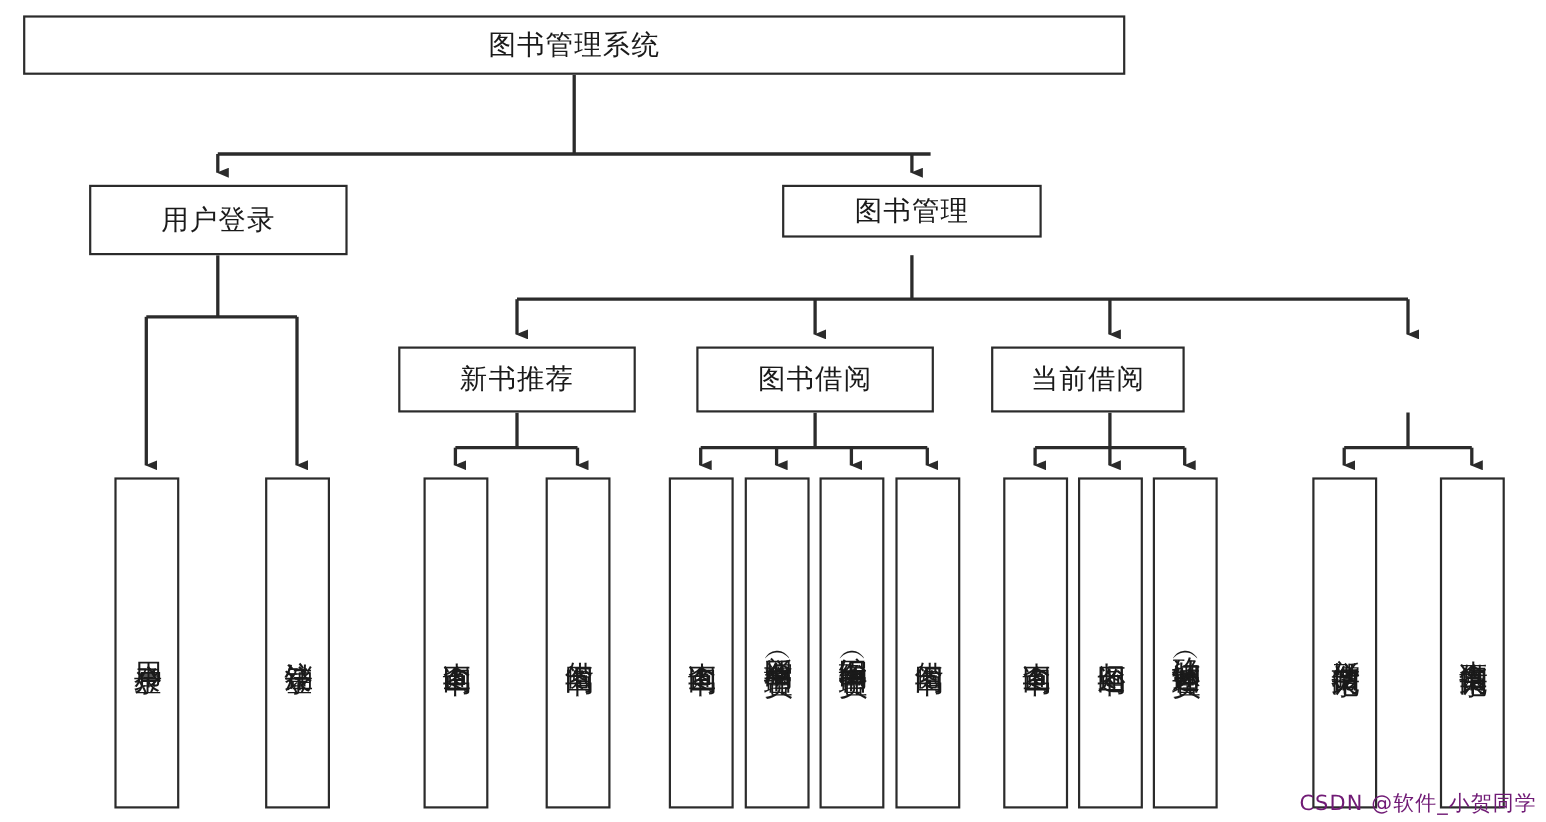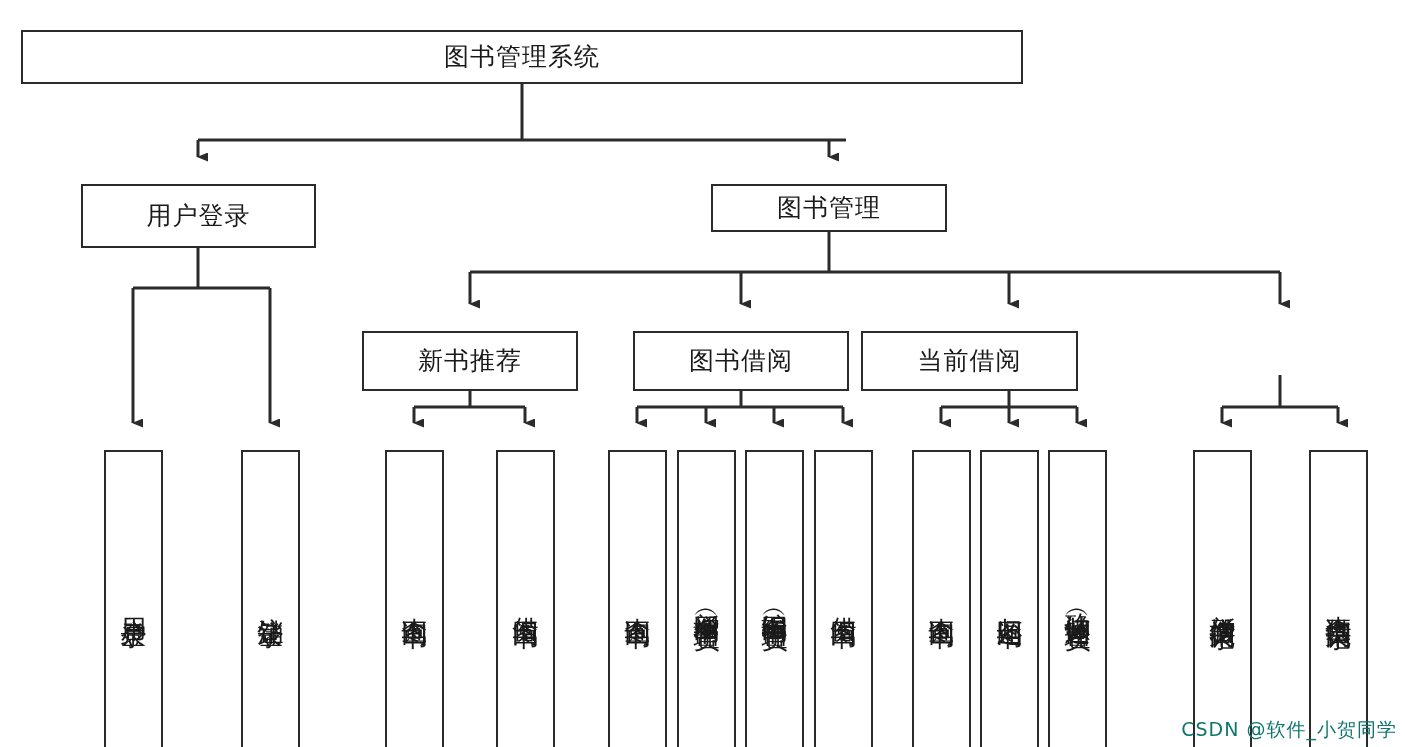--- a/index.html
+++ b/index.html
@@ -29,21 +29,20 @@
   }
   .node {
     position: absolute;
     box-sizing: border-box;
     background: #ffffff;
     border: 2px solid #2b2b2b;
     display: flex;
     align-items: center;
     justify-content: center;
     color: #1a1a1a;
-    margin-top: 16px;
   }
   .node.horiz {
     font-size: 25px;
     letter-spacing: 1px;
     line-height: 1.1;
   }
   .node.vert {
     writing-mode: vertical-rl;
     text-orientation: upright;
     font-size: 26px;
@@ -57,21 +56,21 @@
     writing-mode: vertical-rl;
     text-orientation: upright;
     white-space: normal;
     text-align: center;
   }
   .watermark {
     position: absolute;
     right: 8px;
     bottom: 4px;
     font-size: 19px;
-    color: #0f766e;
+    color: #701a75;
     letter-spacing: 1px;
     white-space: nowrap;
     user-select: none;
   }
 </style>
 </head>
 <body>
 
 <div id="diagram-root">
 
@@ -135,21 +134,21 @@
   <div class="node horiz" style="left:711px; top:168px; width:236px; height:48px;">
     <span>图书管理</span>
   </div>
 
   <div class="node horiz" style="left:362px; top:315px; width:216px; height:60px;">
     <span>新书推荐</span>
   </div>
   <div class="node horiz" style="left:633px; top:315px; width:216px; height:60px;">
     <span>图书借阅</span>
   </div>
-  <div class="node horiz" style="left:861px; top:315px; width:217px; height:60px;">
+  <div class="node horiz" style="left:901px; top:315px; width:176px; height:60px;">
     <span>当前借阅</span>
   </div>
 
   <div class="node vert" style="left:104px; top:434px; width:59px; height:301px;">
     <span class="vlabel">用户登录</span>
   </div>
   <div class="node vert" style="left:241px; top:434px; width:59px; height:301px;">
     <span class="vlabel">注销登录</span>
   </div>
 

